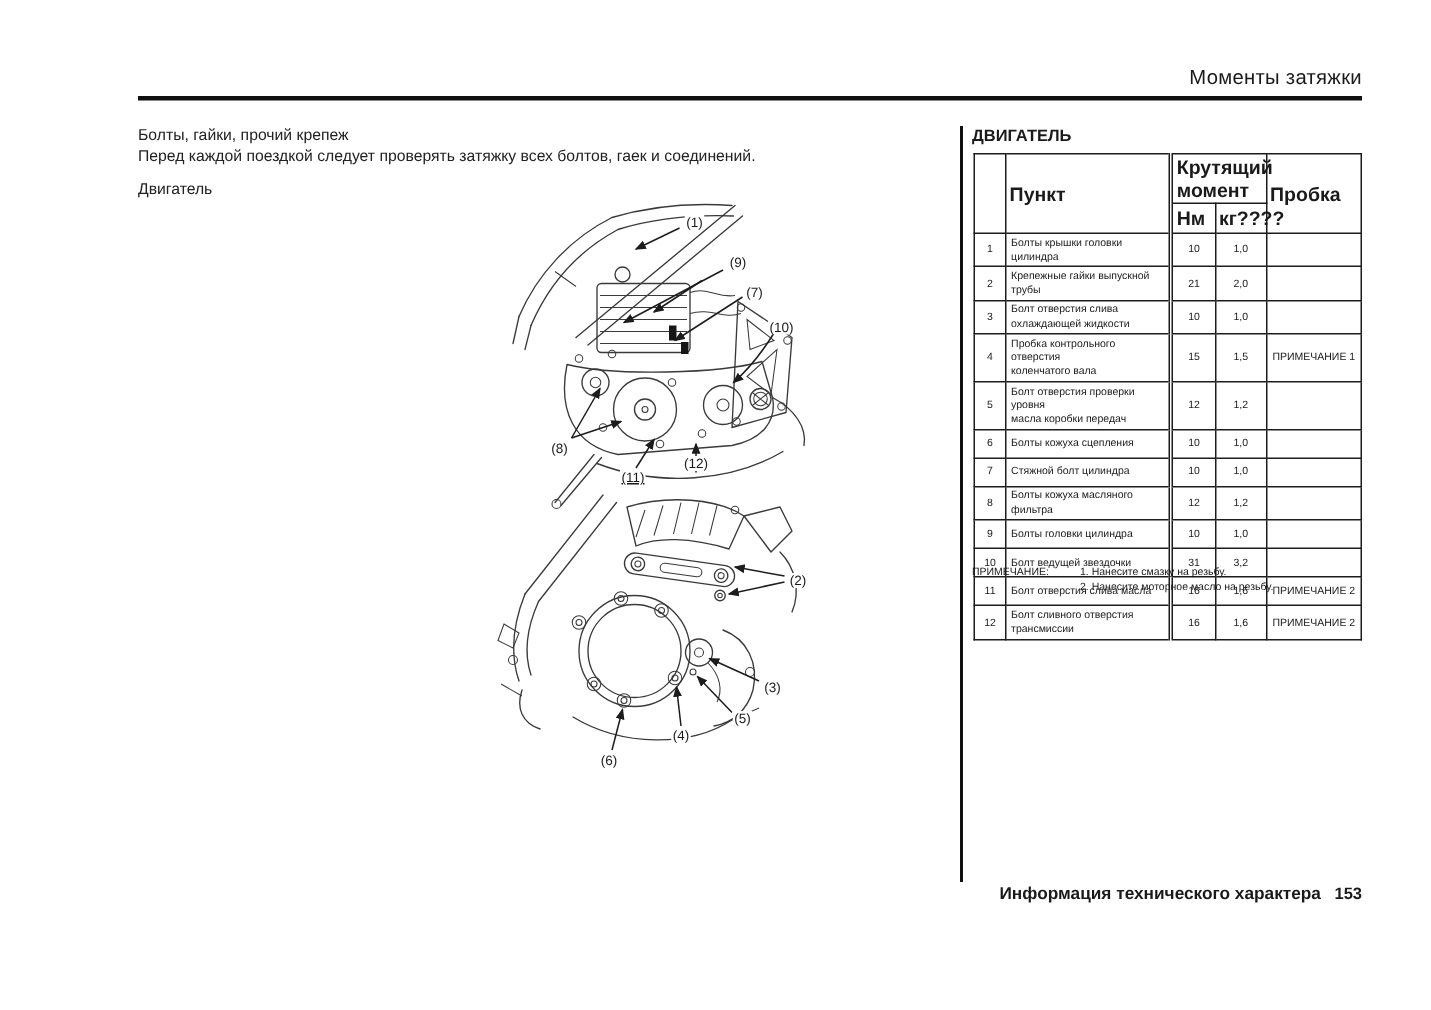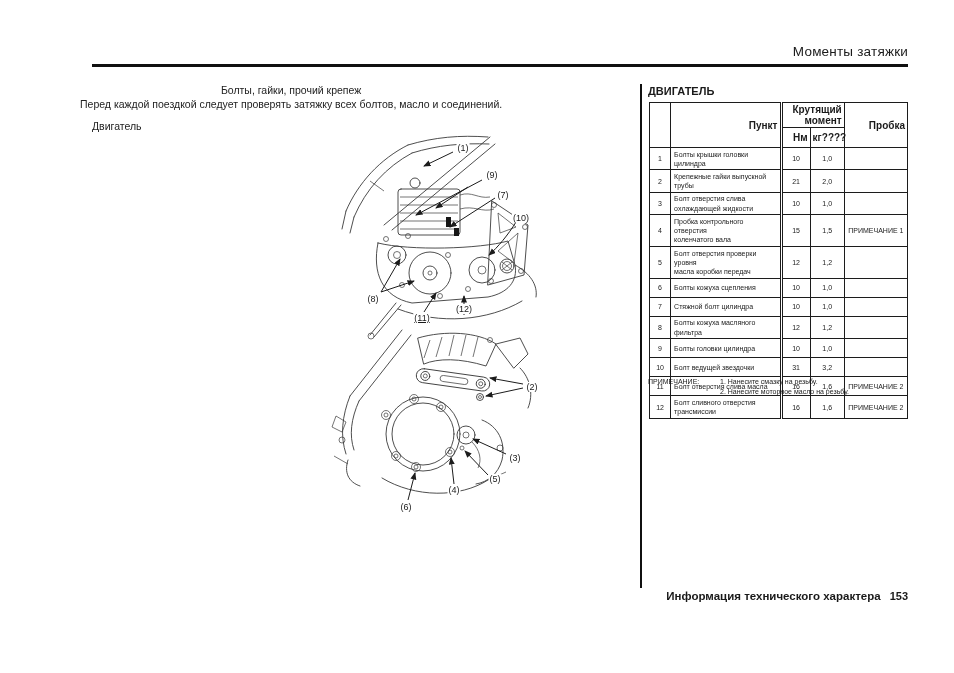--- a/index.html
+++ b/index.html
@@ -7,32 +7,32 @@
     width:954px;height:673px;position:relative;background:#ffffff;
     font-family:"Liberation Sans", sans-serif;color:#1a1a1a;overflow:hidden;
   }
   .abs{position:absolute;}
 
   
   .page-title{right:46px;top:44px;font-size:13.5px;font-weight:normal;letter-spacing:.2px;}
   .header-rule{left:92px;top:64px;width:816px;height:2.5px;background:#101010;}
 
   
-  .intro{left:80px;top:83px;font-size:10.5px;line-height:14px;color:#222;text-align:center;}
+  .intro{left:92px;top:83px;font-size:10.5px;line-height:14px;color:#222;}
   .section-label{left:92px;top:120px;font-size:10.5px;color:#222;}
 
   
   .v-divider{left:640px;top:84px;width:2px;height:504px;background:#101010;}
 
   
   .engine-title{left:648px;top:85px;font-size:11px;font-weight:bold;}
   .torque-table-wrap{left:649px;top:102px;}
   table.torque{border-collapse:collapse;table-layout:fixed;width:259px;}
   table.torque th, table.torque td{border:1px solid #1c1c1c;vertical-align:middle;}
-  table.torque th{font-size:10px;font-weight:bold;padding:1px 2px;text-align:right;}
+  table.torque th{font-size:13px;font-weight:bold;padding:1px 2px;text-align:left;}
   table.torque td{font-size:7px;padding:1.5px 3px;height:15px;}
   td.c-num{text-align:center;font-size:7.5px;}
   td.c-item{white-space:pre-line;line-height:1.32;}
   td.c-nm, td.c-kg{text-align:center;font-size:7.5px;}
   td.c-note{text-align:center;font-size:6.8px;}
   .dbl{border-left:3px double #1c1c1c !important;}
   col.w-num{width:21px;} col.w-item{width:110px;} col.w-nm{width:29px;}
   col.w-kg{width:34px;} col.w-note{width:63px;}
   tr.h1{height:22px;} tr.h2{height:20px;}
 
@@ -61,21 +61,21 @@
   svg .arrow{fill:none;stroke:#1c1c1c;stroke-width:1;}
 </style>
 </head>
 <body>
 
 <div class="abs page-title">Моменты затяжки</div>
 <div class="abs header-rule"></div>
 
 <div class="abs intro">
   <div>Болты, гайки, прочий крепеж</div>
-  <div>Перед каждой поездкой следует проверять затяжку всех болтов, масло и соединений.</div>
+  <div>Перед каждой поездкой следует проверять затяжку всех болтов, гаек и соединений.</div>
 </div>
 <div class="abs section-label">Двигатель</div>
 
 <div class="abs v-divider"></div>
 
 <div class="diagram d-top">
   <svg width="290" height="212" viewBox="0 0 290 212">
     <defs>
       <marker id="ah1" markerWidth="9" markerHeight="8" refX="6.5" refY="3" orient="auto" markerUnits="userSpaceOnUse">
         <path d="M0,0 L7.5,3 L0,6 Z" fill="#1c1c1c"></path>

